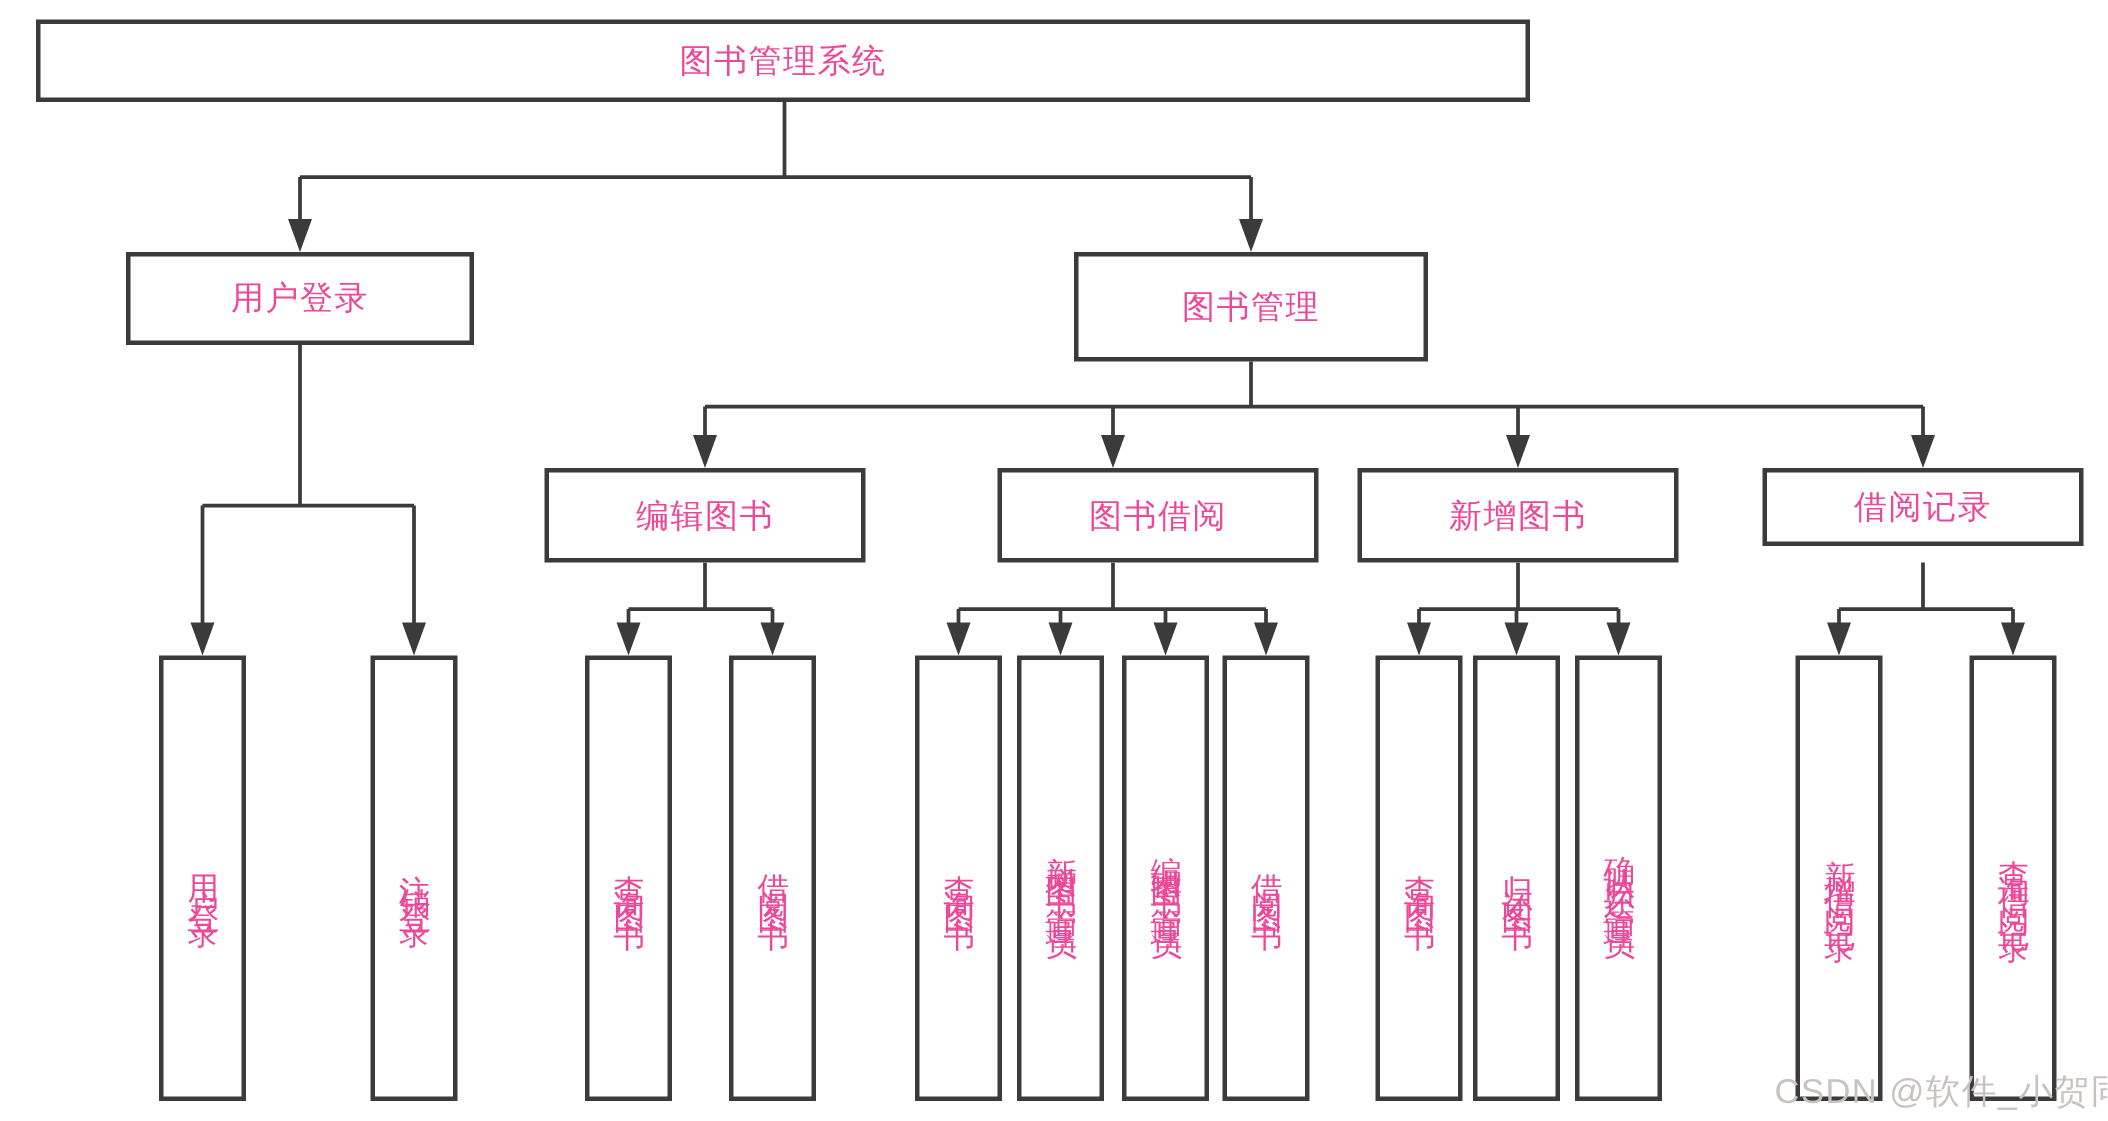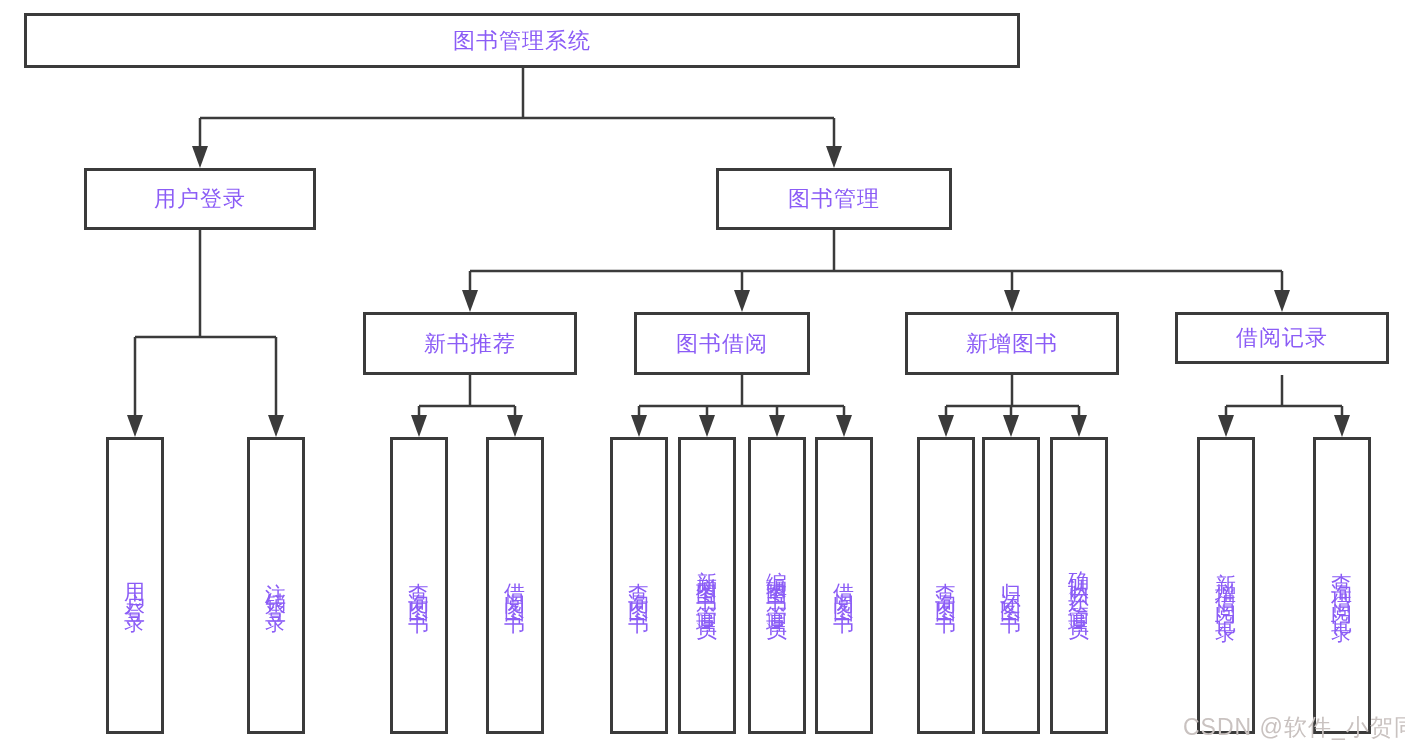--- a/index.html
+++ b/index.html
@@ -22,21 +22,21 @@
     z-index: 0;
   }
   .node {
     position: absolute;
     box-sizing: border-box;
     border: 3px solid #3b3b3b;
     background: #ffffff;
     display: flex;
     align-items: center;
     justify-content: center;
-    color: #8b5cf6;
+    color: #ec4899;
     z-index: 1;
   }
   .hnode {
     font-size: 22px;
     letter-spacing: 1px;
     white-space: nowrap;
   }
   .vnode {
     font-size: 21px;
   }
@@ -129,28 +129,28 @@
     </g>
   </svg>
 
   <div class="node hnode" style="left:24px; top:13px; width:996px; height:55px;">
     <span>图书管理系统</span>
   </div>
 
   <div class="node hnode" style="left:84px; top:168px; width:232px; height:62px;">
     <span>用户登录</span>
   </div>
-  <div class="node hnode" style="left:716px; top:168px; width:236px; height:62px;">
+  <div class="node hnode" style="left:716px; top:168px; width:236px; height:73px;">
     <span>图书管理</span>
   </div>
 
   <div class="node hnode" style="left:363px; top:312px; width:214px; height:63px;">
-    <span>新书推荐</span>
-  </div>
-  <div class="node hnode" style="left:634px; top:312px; width:176px; height:63px;text-align:right;">
+    <span>编辑图书</span>
+  </div>
+  <div class="node hnode" style="left:665px; top:312px; width:214px; height:63px;text-align:right;">
     <span>图书借阅</span>
   </div>
   <div class="node hnode" style="left:905px; top:312px; width:214px; height:63px;">
     <span>新增图书</span>
   </div>
   <div class="node hnode" style="left:1175px; top:312px; width:214px; height:52px;">
     <span>借阅记录</span>
   </div>
 
   <div class="node vnode" style="left:106px; top:437px; width:58px; height:297px;">

